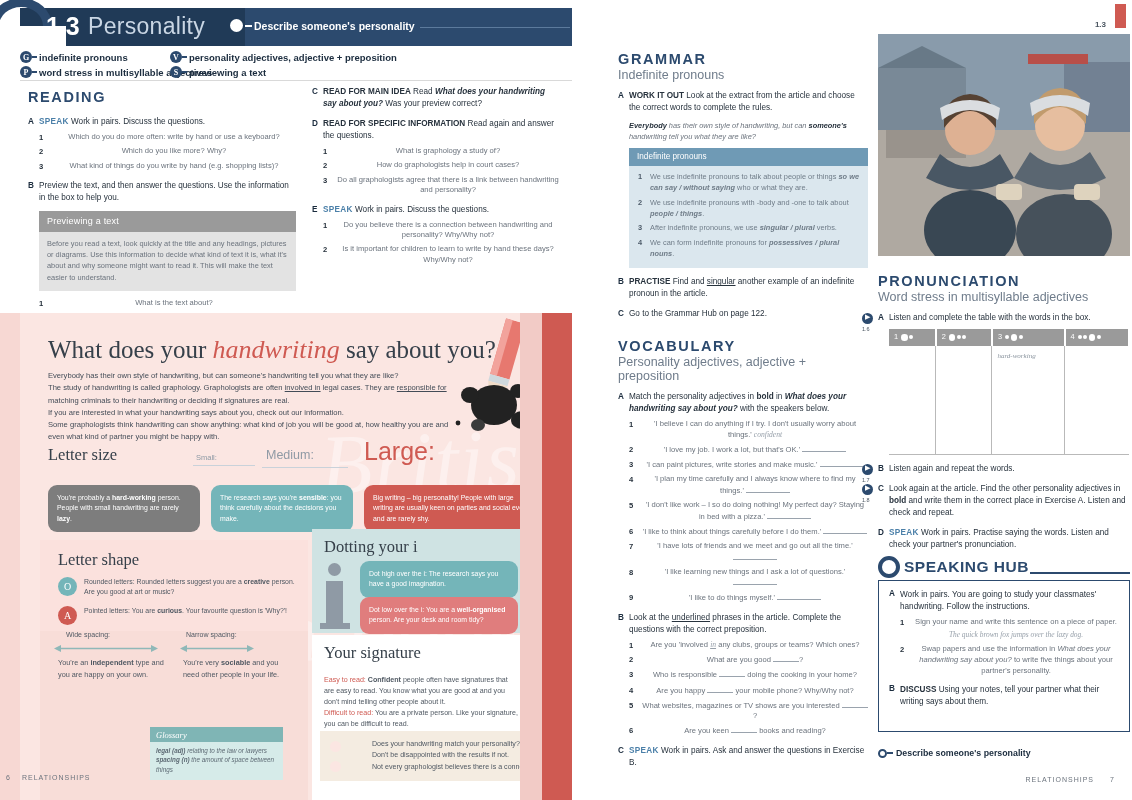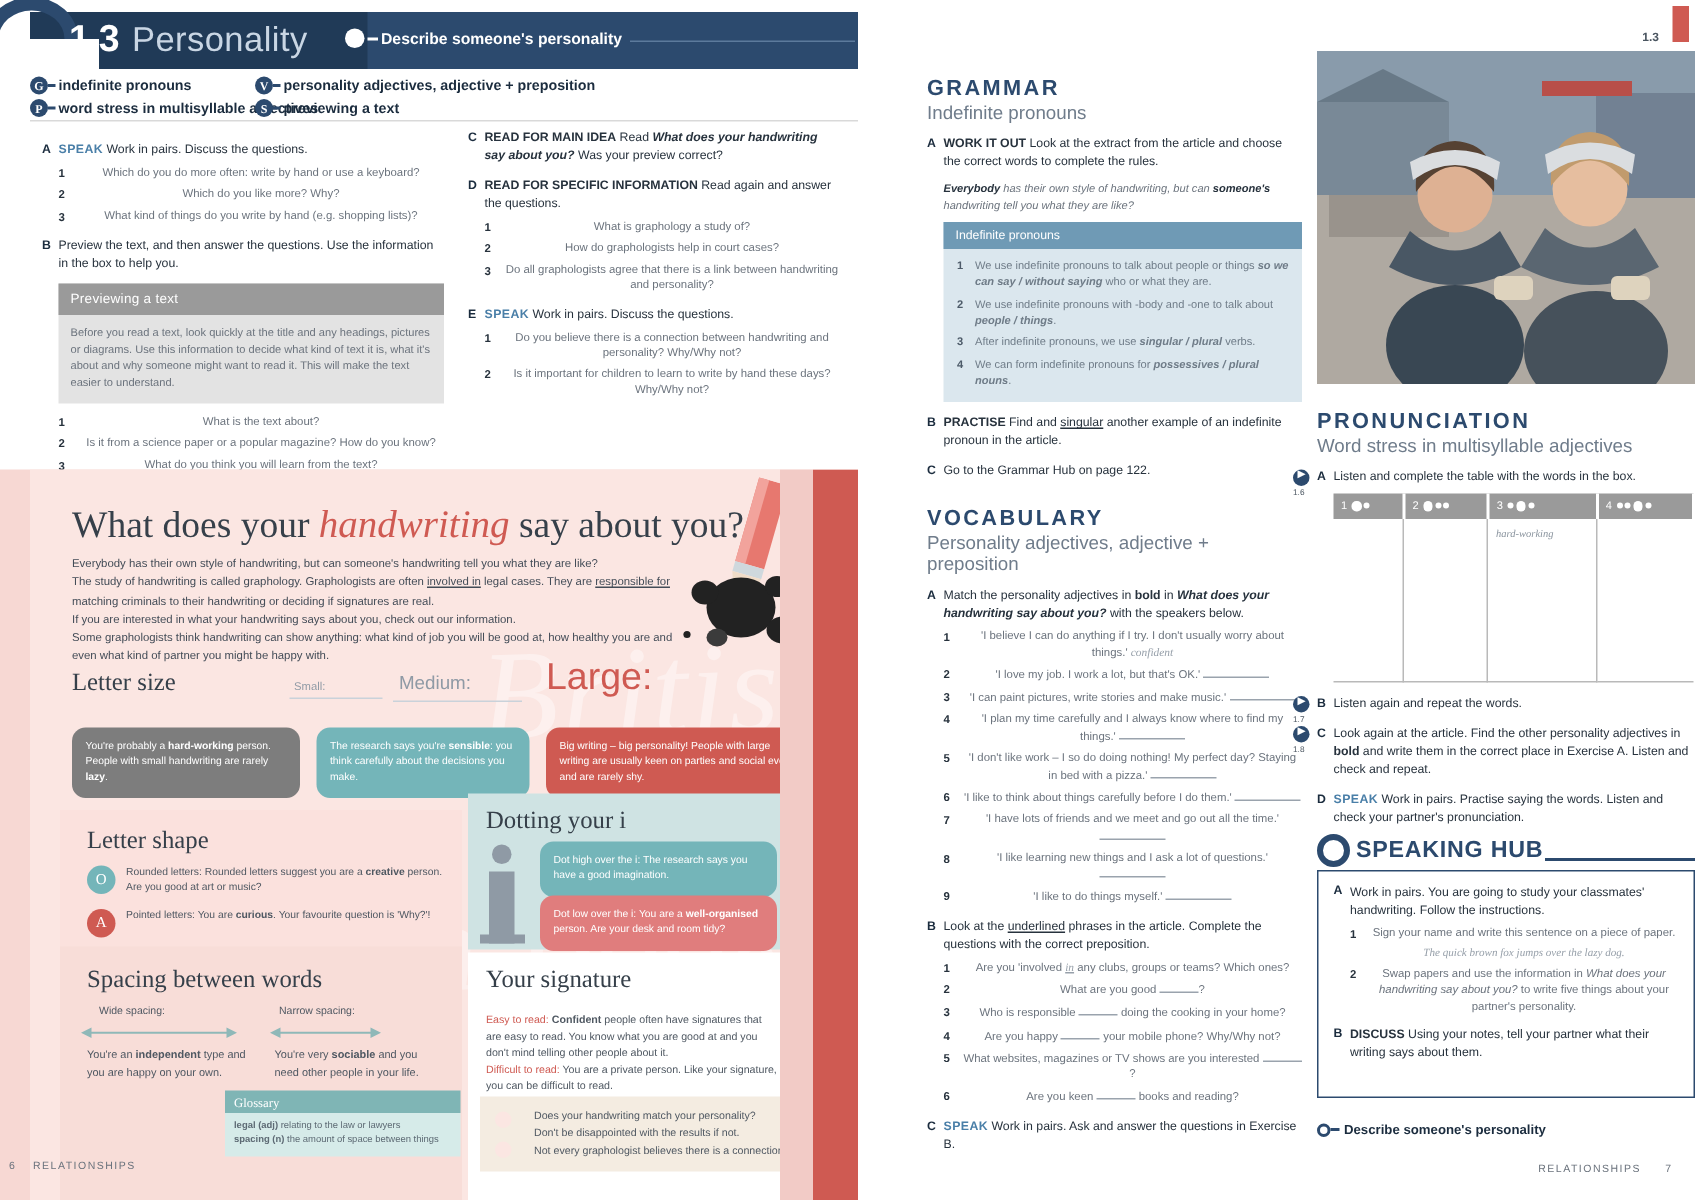--- a/index.html
+++ b/index.html
@@ -113,21 +113,21 @@
   .size-underline { position: absolute; height: 1px; background: #c9d2da; }
   .bub3 { position: absolute; border-radius: 9px; color: #fff; font-size: 6.9px; line-height: 1.5; padding: 8px 9px; }
 
   .shapebox { position: absolute; left: 20px; top: 227px; width: 268px; height: 92px; background: #fbe1dd; }
   .dotbox { position: absolute; left: 292px; top: 216px; width: 218px; height: 104px; background: #cfe3e3; }
   .spacebox { position: absolute; left: 20px; top: 318px; width: 268px; height: 169px; background: #f8ddd8; }
   .sigbox { position: absolute; left: 292px; top: 322px; width: 218px; height: 165px; background: #fff; }
 
   .icon-circ { width: 19px; height: 19px; border-radius: 50%; display:flex; align-items:center; justify-content:center;
                color: #fff; font-family: "Liberation Serif", serif; font-size: 10px; flex: 0 0 19px; }
-  .glossary { position: absolute; left: 110px; top: 96px; width: 157px; }
+  .glossary { position: absolute; left: 110px; top: 96px; width: 133px; font-style: italic; }
   .glossary .gh { background: #7fb5b5; color: #fff; font-size: 8.5px; padding: 2.5px 6px; font-family: "Liberation Serif", serif;}
   .glossary .gb { background: #d6ebe9; padding: 4px 6px 6px 6px; font-size: 6.3px; color: #5d6a74; line-height: 1.5; }
 
   .footnote-left { position: absolute; left: 22px; top: 774px; font-size: 7px; color: #6b737d; letter-spacing: 1px; }
   .folio-left { position: absolute; left: 6px; top: 774px; font-size: 7px; color: #6b737d; }
 
   .photo {
     position: absolute; left: 878px; top: 34px; width: 252px; height: 222px;
     overflow: hidden; background: #b9c3cb;
   }
@@ -208,20 +208,21 @@
       </div>
       <div class="tag" style="left:150px; top:17px;">
         <span class="bub">S</span>
         <span class="dash"></span>
         <span class="lbl">previewing a text</span>
       </div>
     </div>
     <div class="band-underline"></div>
 
     <div class="col" style="left:28px; top:86px; width:268px;">
+      <h2 class="sect">READING</h2>
 
       <div class="ex">
         <div class="ex-letter">A</div>
         <div class="ex-body">
           <span class="tagword">SPEAK</span>
           <span>Work in pairs. Discuss the questions.</span>
           <ol class="qs">
             <li>
                 <span class="n">1</span>
                 <span class="t">Which do you do more often: write by hand or use a keyboard?</span>
@@ -388,21 +389,20 @@
             <div style="position:absolute; left:14px; top:20px; width:17px; height:48px; background:#8f9aa5;"></div>
             <div style="position:absolute; left:8px; top:62px; width:30px; height:6px; background:#8f9aa5;"></div>
             <div class="bub3" style="left:48px; top:0px; width:158px; background:#74b5b9;">Dot high over the i: The research says you have a good imagination.</div>
             <div class="bub3" style="left:48px; top:36px; width:158px; background:#e07d7d;">
               <span>Dot low over the i: You are a </span><span class="strong">well-organised</span><span> person. Are your desk and room tidy?</span>
             </div>
           </div>
         </div>
 
         <div class="spacebox">
-          <div class="sec-title" style="margin:12px 0 8px 18px;">Spacing between words</div>
           <div style="position:relative; height:22px;">
             <div style="position:absolute; left:26px; top:0px; font-size:7px; color:#4f5862;">Wide spacing:</div>
             <svg style="position:absolute; left:14px; top:13px;" width="104" height="9">
               <line x1="4" y1="4.5" x2="100" y2="4.5" stroke="#8fb8b8" stroke-width="1.3"></line>
               <polygon points="0,4.5 7,1 7,8" fill="#8fb8b8"></polygon>
                 <polygon points="104,4.5 97,1 97,8" fill="#8fb8b8"></polygon>
             </svg>
             <div style="position:absolute; left:146px; top:0px; font-size:7px; color:#4f5862;">Narrow spacing:</div>
             <svg style="position:absolute; left:140px; top:13px;" width="74" height="9">
               <line x1="4" y1="4.5" x2="70" y2="4.5" stroke="#8fb8b8" stroke-width="1.3"></line>
@@ -429,21 +429,21 @@
         </div>
 
         <div class="sigbox">
           <div class="sec-title" style="margin:8px 0 6px 12px;">Your signature</div>
           <div style="padding:6px 12px 0 12px; font-size:7.1px; color:#4f5862; line-height:1.55;">
             <span style="color:#cf5a52;">Easy to read:</span> <span class="strong">Confident</span><span> people often have signatures that are easy to read. You know what you are good at and you don't mind telling other people about it.</span>
           </div>
           <div style="padding:0 12px; font-size:7.1px; color:#4f5862; line-height:1.55;">
             <span style="color:#cf5a52;">Difficult to read:</span><span> You are a private person. Like your signature, you can be difficult to read.</span>
           </div>
-          <div style="position:absolute; left:8px; top:96px; width:240px; background:#f4ece1; padding:8px 10px 8px 36px; font-size:7.1px; color:#4f5862; line-height:1.62;">
+          <div style="position:absolute; left:8px; top:96px; width:240px; background:#f4ece1; padding:8px 10px 8px 52px; font-size:7.1px; color:#4f5862; line-height:1.62;">
             <div style="position:absolute; left:10px; top:10px; width:11px; height:11px; border-radius:50%; background:#fbe6e2;"></div>
             <div style="position:absolute; left:10px; top:30px; width:11px; height:11px; border-radius:50%; background:#fbe6e2;"></div>
             <div>Does your handwriting match your personality?</div>
             <div>Don't be disappointed with the results if not.</div>
             <div>Not every graphologist believes there is a connection.</div>
           </div>
         </div>
 
         <div class="info-stripe2"></div>
         <div class="info-stripe"></div>

